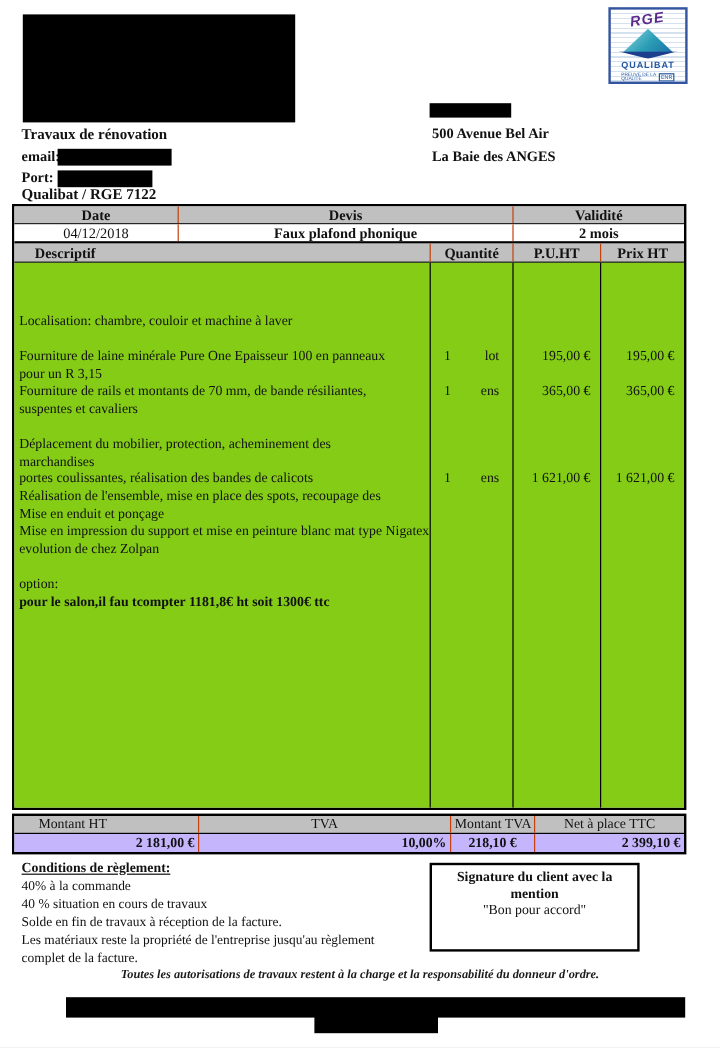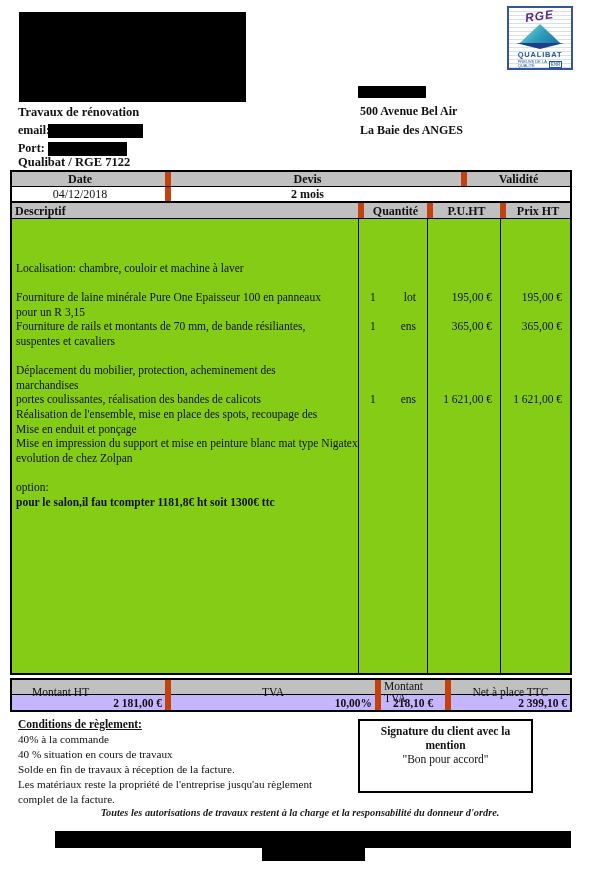--- a/index.html
+++ b/index.html
@@ -36,29 +36,29 @@
     clip-path:polygon(0 0,100% 0,50% 100%); }
   .logo-name { font-family:"Liberation Sans",sans-serif; font-weight:bold; font-size:7.5px;
     letter-spacing:0.8px; color:#2457a0; margin-top:1px; }
   .logo-sub { display:flex; align-items:center; gap:2px; margin-top:1px; }
   .logo-subtext { font-family:"Liberation Sans",sans-serif; font-size:4px; line-height:4px; color:#2457a0; text-align:left; }
   .logo-enr { font-family:"Liberation Sans",sans-serif; font-size:4.5px; color:#2457a0;
     border:1px solid #2457a0; padding:0 1px; line-height:5px; }
 
   
   .main-table { position:absolute; left:10px; top:170px; width:562px; border:2px solid #000; box-sizing:border-box; }
-  .grid3 { display:grid; grid-template-columns:136px 279px 1fr;gap:17px; }
+  .grid3 { display:grid; grid-template-columns:136px 279px 1fr; }
   .grid4 { display:grid; grid-template-columns:346px 69px 73px 1fr; }
   .hrow  { height:14px; background:#c0c0c0; border-bottom:1px solid #000; }
   .vrow  { height:14px; border-bottom:2px solid #000; background:#fff; }
   .hrow4 { height:15px; background:#c0c0c0; border-bottom:1px solid #000; }
   .c { display:flex; align-items:center; justify-content:center; font-size:12px; line-height:12px; }
-  .cl { justify-content:flex-start; padding-left:3px; }
+  .cl { justify-content:flex-start; padding-left:17px; }
   .bold { font-weight:bold; }
-  .bl { border-left:6px solid #c2410c; }
+  .bl { border-left:1px solid #c2410c; }
 
   .tbody { position:relative; height:454px; background:#84cc16; }
   .vline { position:absolute; top:0; bottom:0; width:1px; background:#000; z-index:0; }
   .tbody-content { position:relative; z-index:1; padding-top:42px; }
   .irow { display:grid; grid-template-columns:346px 69px 73px 1fr; font-size:11.5px; line-height:14.6px; }
   .desc { padding-left:4px; }
   .tline { white-space:nowrap; overflow:visible; }
   .qtycell { display:flex; justify-content:space-between; align-items:flex-start; padding:0 11px 0 12px; }
   .num { text-align:right; padding-right:8px; }
   .sp { height:14.6px; }
@@ -119,20 +119,21 @@
   <div class="abs addr" style="top:123px;">La Baie des ANGES</div>
 
   <div class="main-table">
     <div class="grid3 hrow">
       <div class="c bold">Date</div>
       <div class="c bold bl">Devis</div>
       <div class="c bold bl">Validité</div>
     </div>
     <div class="grid3 vrow">
       <div class="c">04/12/2018</div>
+      <div class="c bold bl">Faux plafond phonique</div>
       <div class="c bold bl">2 mois</div>
     </div>
     <div class="grid4 hrow4">
       <div class="c cl bold">Descriptif</div>
       <div class="c bold bl">Quantité</div>
       <div class="c bold bl">P.U.HT</div>
       <div class="c bold bl">Prix HT</div>
     </div>
 
     <div class="tbody">

